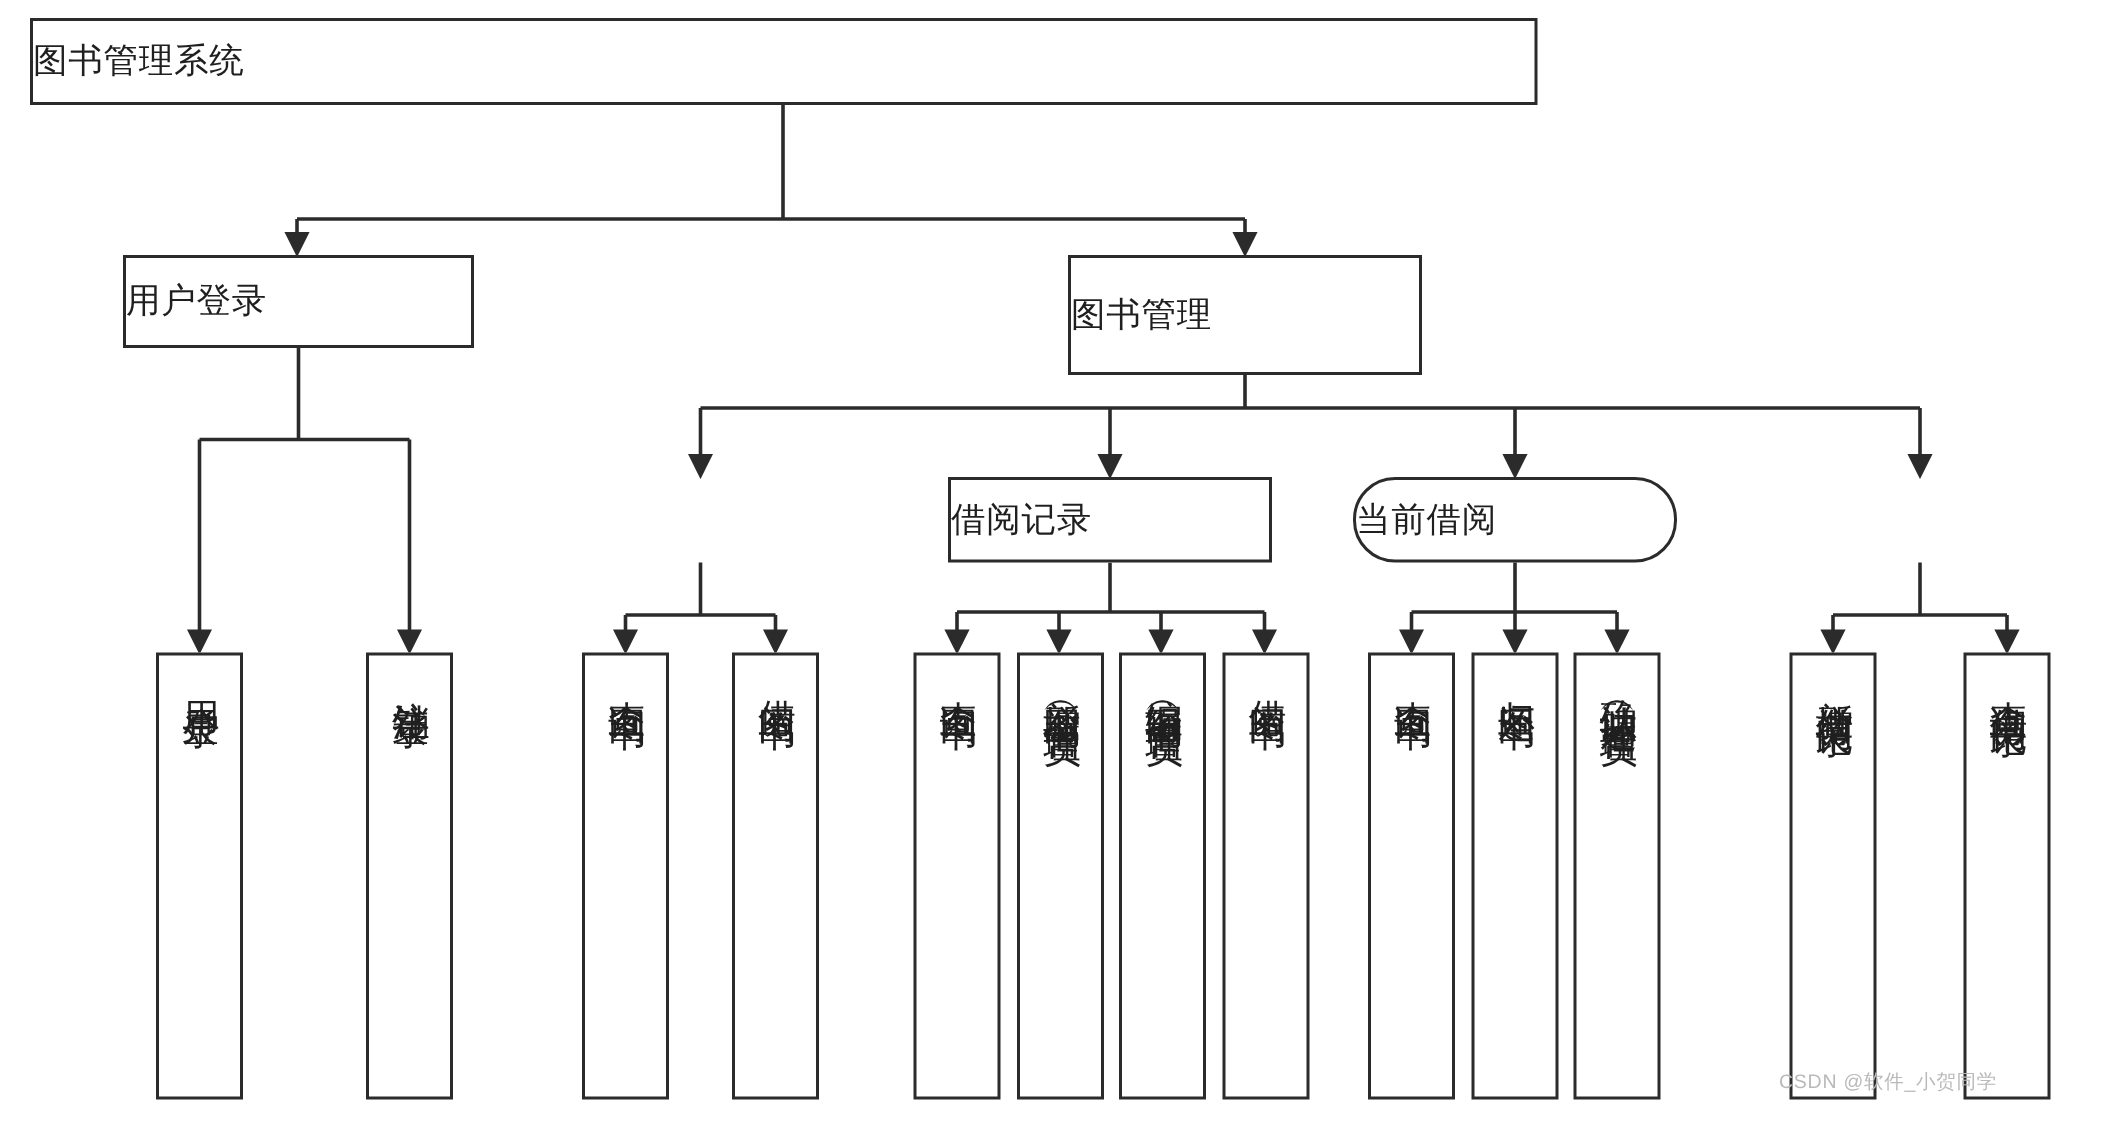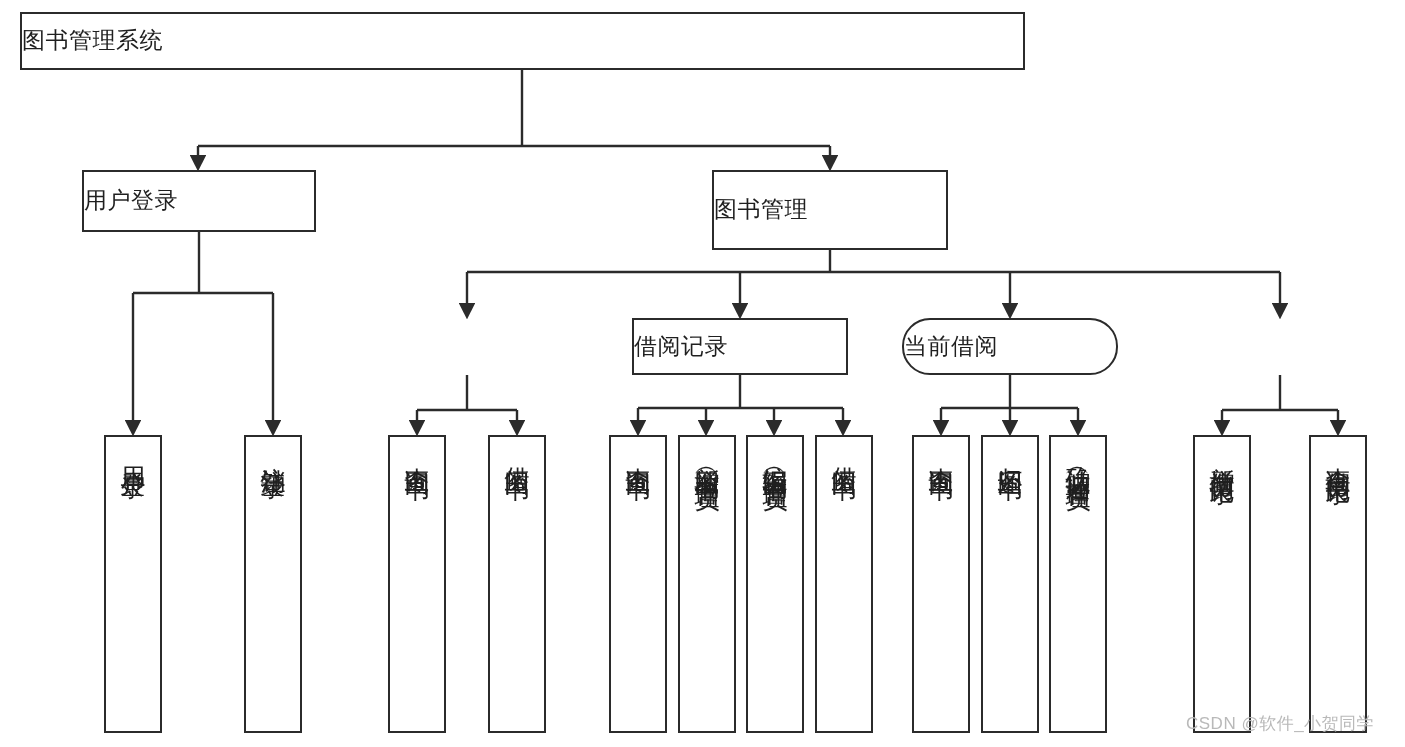--- a/index.html
+++ b/index.html
@@ -53,21 +53,21 @@
     writing-mode: vertical-rl;
     text-orientation: upright;
     font-size: 25px;
     letter-spacing: 3px;
     line-height: 1;
   }
   #watermark {
     position: absolute;
     left: 1186px;
     top: 712px;
-    font-size: 17px;
+    font-size: 13px;
     color: #b9b9b9;
     letter-spacing: 0.5px;
     white-space: nowrap;
     pointer-events: none;
   }
 </style>
 </head>
 <body>
 
 <div id="stage">

